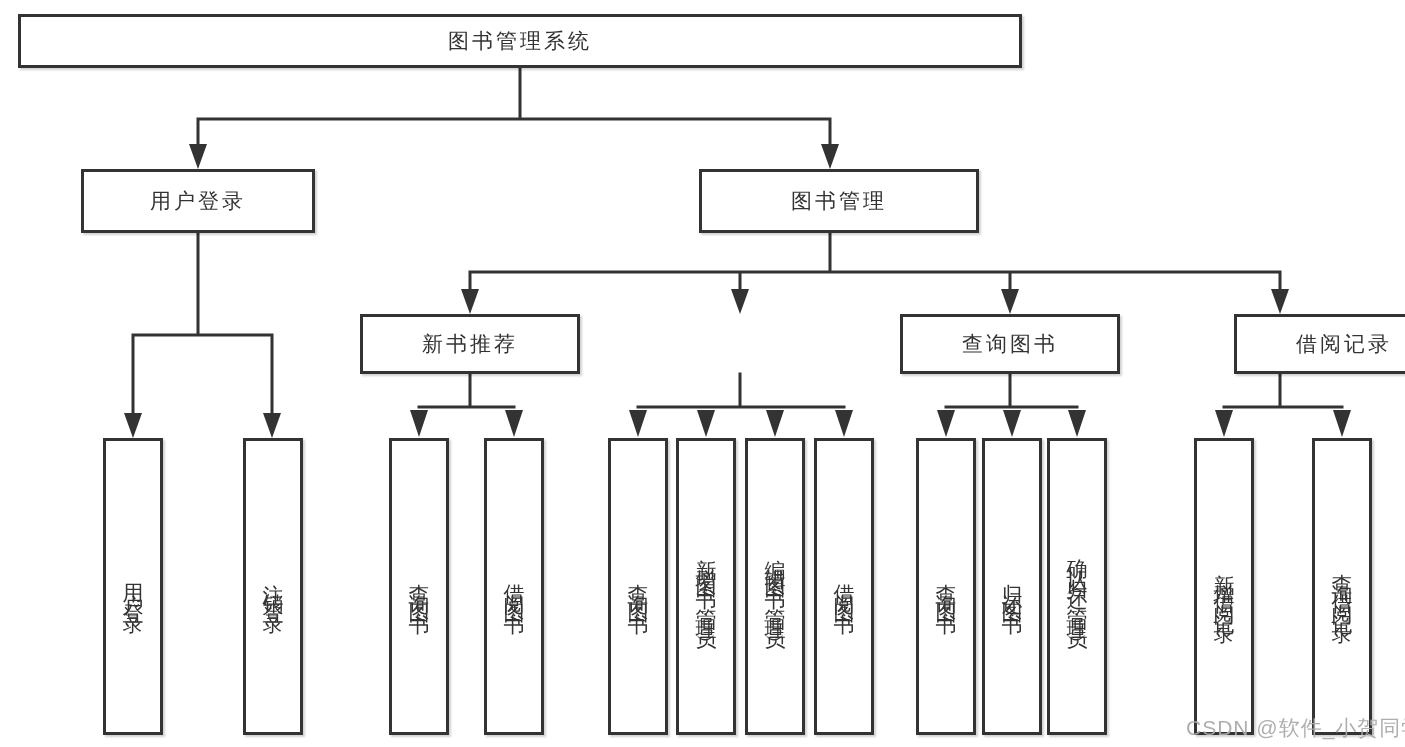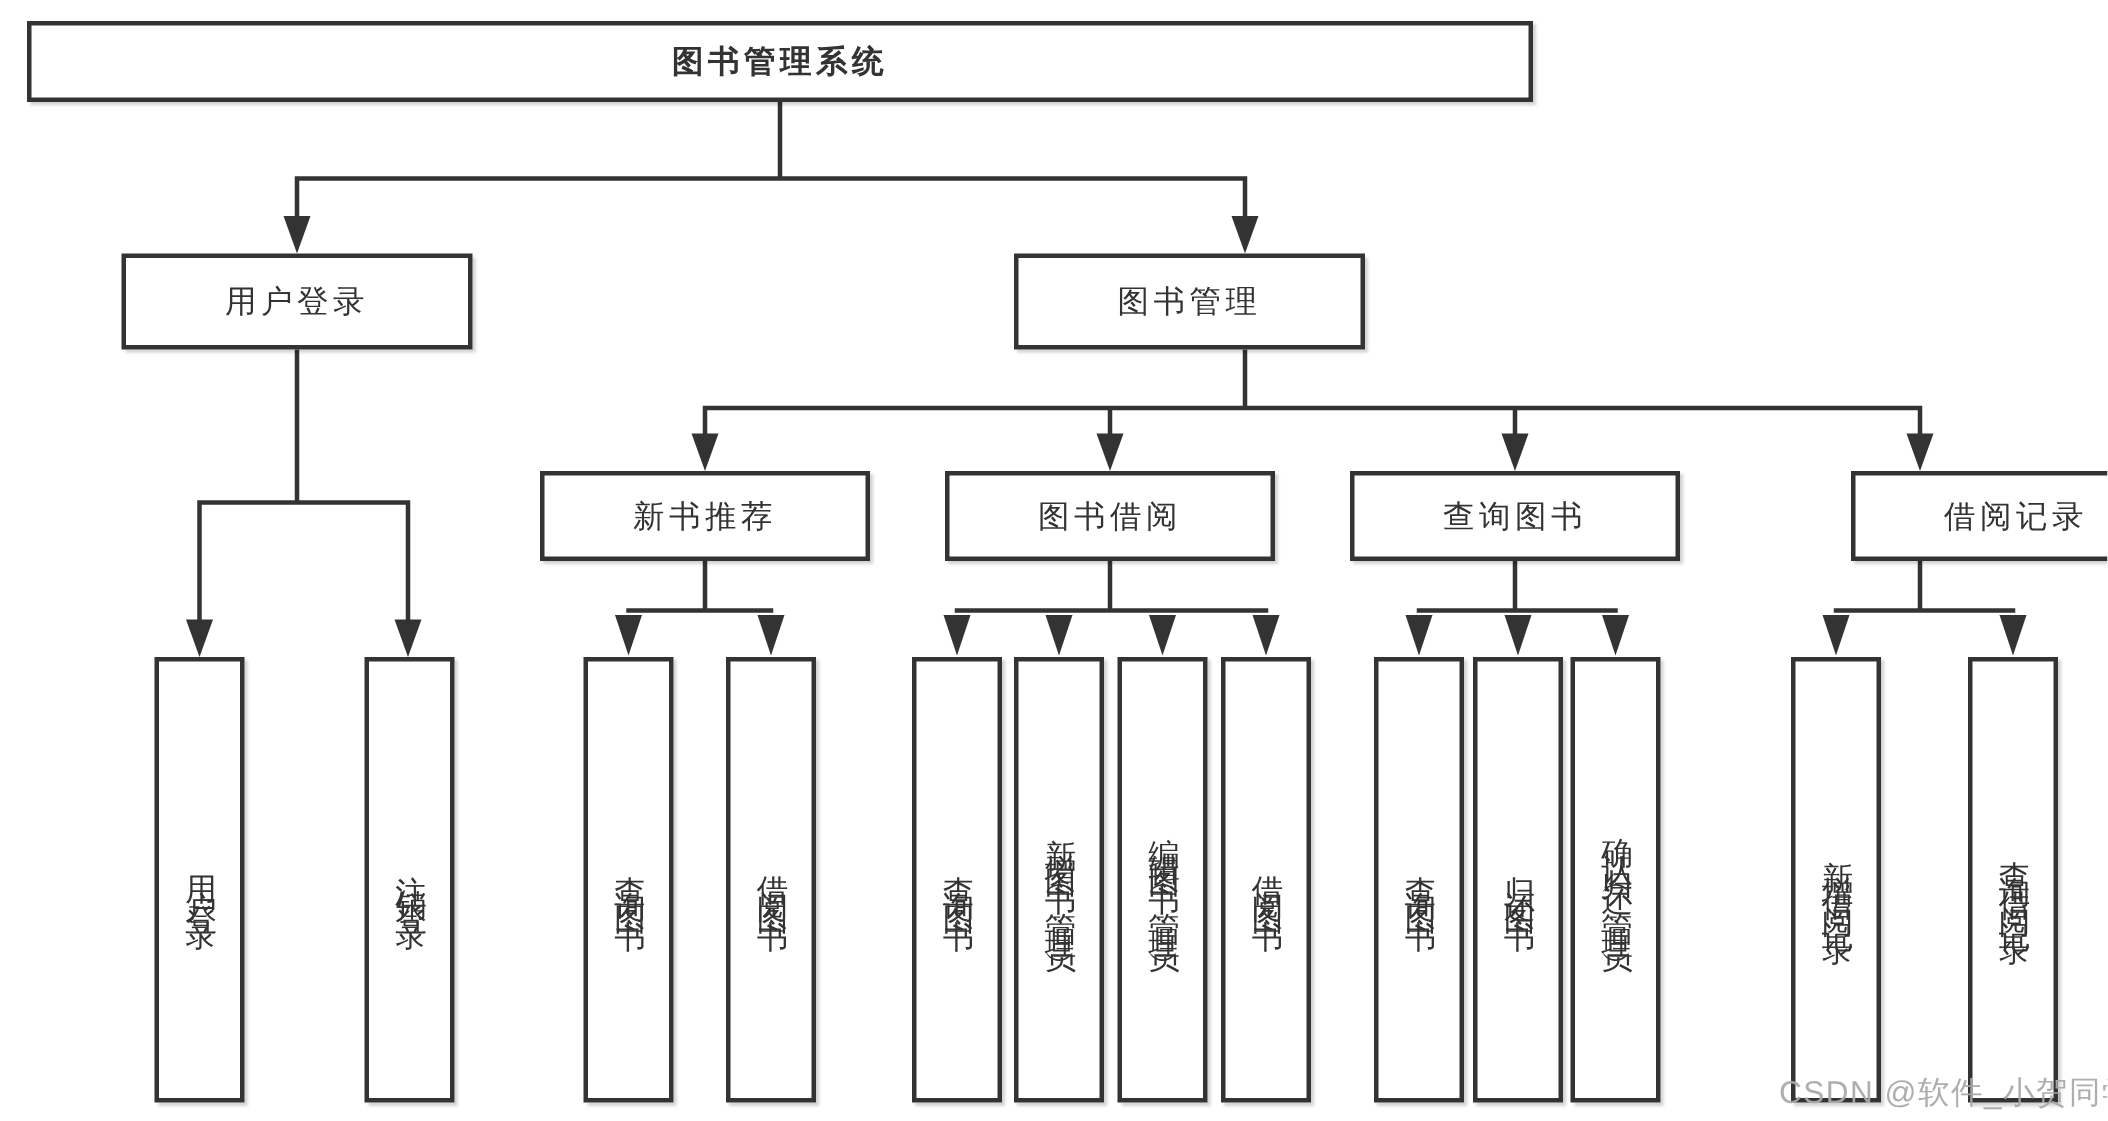--- a/index.html
+++ b/index.html
@@ -32,23 +32,23 @@
   .vbox {
     writing-mode:vertical-rl;
     text-orientation:mixed;
     font-size:21px;
     letter-spacing:10px;
     font-weight:500;
     width:60px;
     height:297px;
     top:438px;
   }
-  .root  { left:18px;  top:14px;  width:1004px; height:54px;font-weight:bold; }
+  .root  { left:18px;  top:14px;  width:1004px; height:54px; }
   .l2a   { left:81px;  top:169px; width:234px;  height:64px; }
-  .l2b   { left:676px; top:169px; width:234px;  height:64px; }
+  .l2b   { left:699px; top:169px; width:280px;  height:64px; }
   .l3    { top:314px; width:220px; height:60px; }
   .l3a { left:360px; }  .l3b { left:630px; }  .l3c { left:900px; }  .l3d { left:1234px; }
   .lf1a { left:103px; }  .lf1b { left:243px; }
   .lf2a { left:389px; }  .lf2b { left:484px; }
   .lf3a { left:608px; }  .lf3b { left:676px; }  .lf3c { left:745px; }  .lf3d { left:814px; }
   .lf4a { left:916px; }  .lf4b { left:982px; }  .lf4c { left:1047px; }
   .lf5a { left:1194px; } .lf5b { left:1312px; }
   .watermark {
     position:absolute;
     left:1186px;
@@ -97,21 +97,20 @@
       <polygon points="1333,410 1351,410 1342,437"></polygon>
     </g>
   </svg>
 
   <div class="box hbox root">图书管理系统</div>
 
   <div class="box hbox l2a">用户登录</div>
   <div class="box hbox l2b">图书管理</div>
 
   <div class="box hbox l3 l3a">新书推荐</div>
-  <div class="box hbox l3 l3b">图书借阅</div>
   <div class="box hbox l3 l3c">查询图书</div>
   <div class="box hbox l3 l3d">借阅记录</div>
 
   <div class="box vbox lf1a">用户登录</div>
   <div class="box vbox lf1b">注销登录</div>
 
   <div class="box vbox lf2a">查询图书</div>
   <div class="box vbox lf2b">借阅图书</div>
 
   <div class="box vbox lf3a">查询图书</div>

